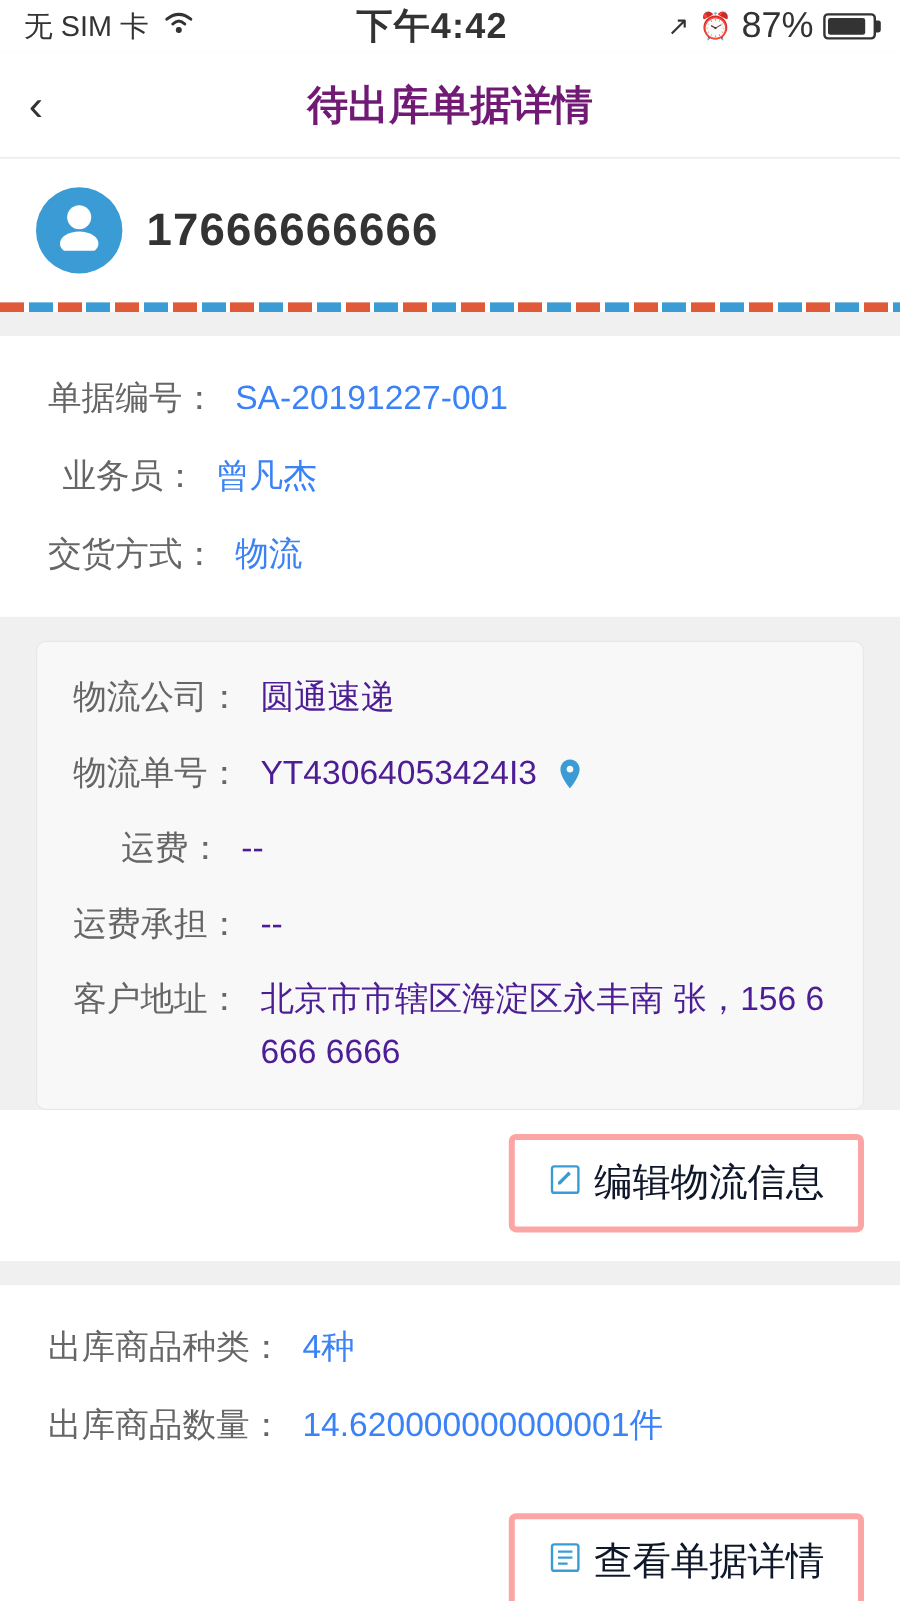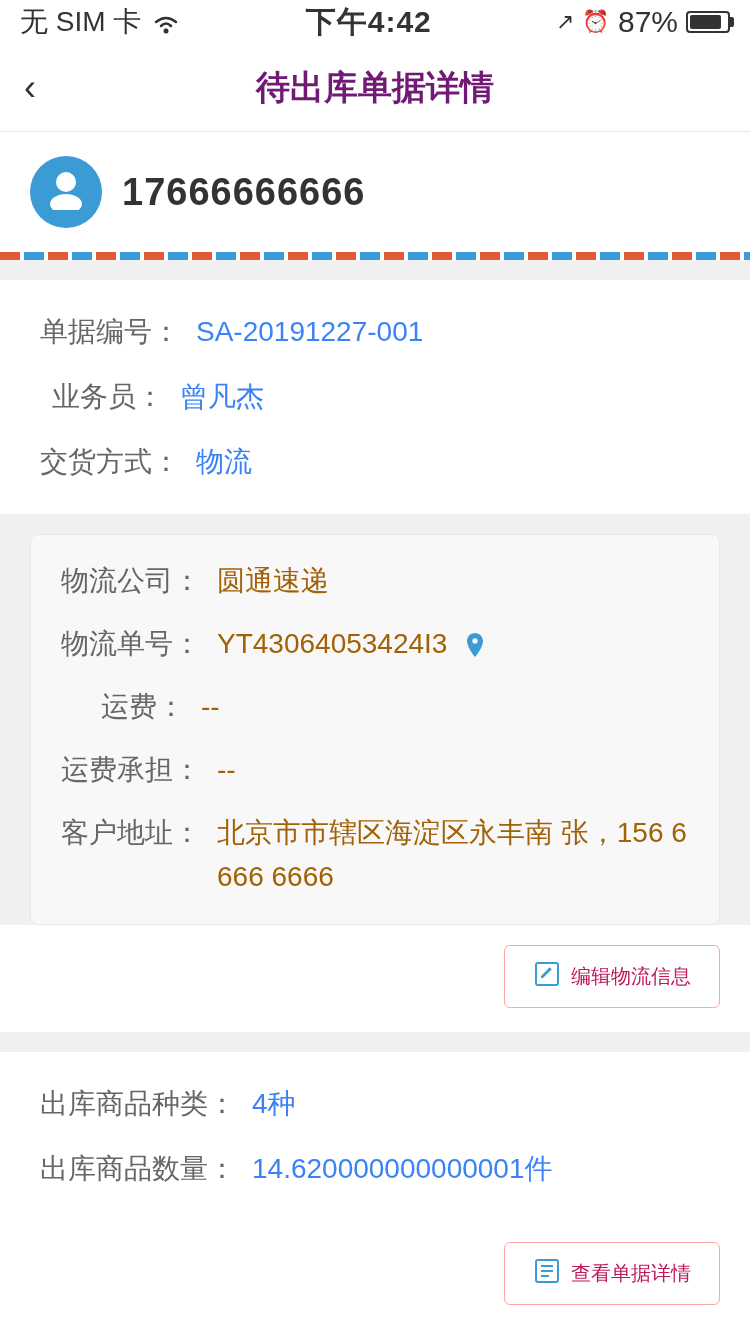--- a/index.html
+++ b/index.html
@@ -21,23 +21,23 @@
       background: #fff;
       display: flex;
       align-items: center;
       justify-content: space-between;
       padding: 0 20px;
       font-size: 26px;
       font-weight: 500;
     }
     .status-left {
       display: flex;
-      align-items: flex-end;
+      align-items: flex-start;
       gap: 10px;
-      font-size: 28px;
+      font-size: 24px;
     }
     .status-center {
       font-size: 30px;
       font-weight: 600;
       letter-spacing: 1px;
     }
     .status-right {
       display: flex;
       align-items: center;
       gap: 8px;
@@ -189,21 +189,21 @@
       margin-bottom: 0;
     }
     .logistics-label {
       color: #666;
       min-width: 140px;
       text-align: right;
       flex-shrink: 0;
       padding-right: 16px;
     }
     .logistics-value {
-      color: #a16207;
+      color: #4c1d95;
       flex: 1;
       display: flex;
       align-items: center;
       gap: 12px;
       flex-wrap: wrap;
     }
     .location-pin {
       width: 32px;
       height: 32px;
       display: inline-flex;
@@ -216,25 +216,25 @@
     }
 
     
     .edit-logistics-btn {
       display: flex;
       justify-content: flex-end;
       padding: 20px 30px 24px;
       background: #fff;
     }
     .btn-outline {
-      border: 1px solid #fca5a5;
-      color: #be185d;
+      border: 5px solid #fca5a5;
+      color: #0f172a;
       border-radius: 6px;
       padding: 14px 28px;
-      font-size: 20px;
+      font-size: 32px;
       display: flex;
       align-items: center;
       gap: 10px;
       cursor: pointer;
       background: #fff;
     }
 
     
     .section-separator {
       height: 20px;

